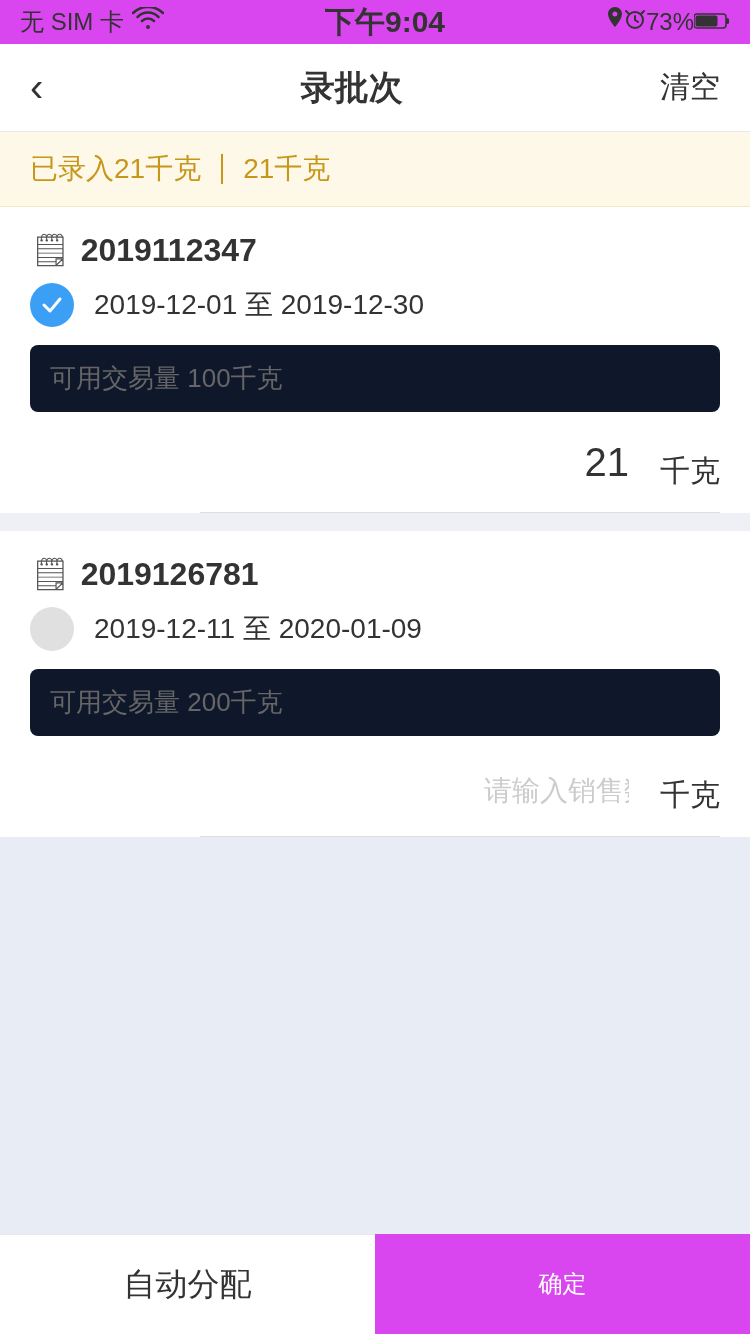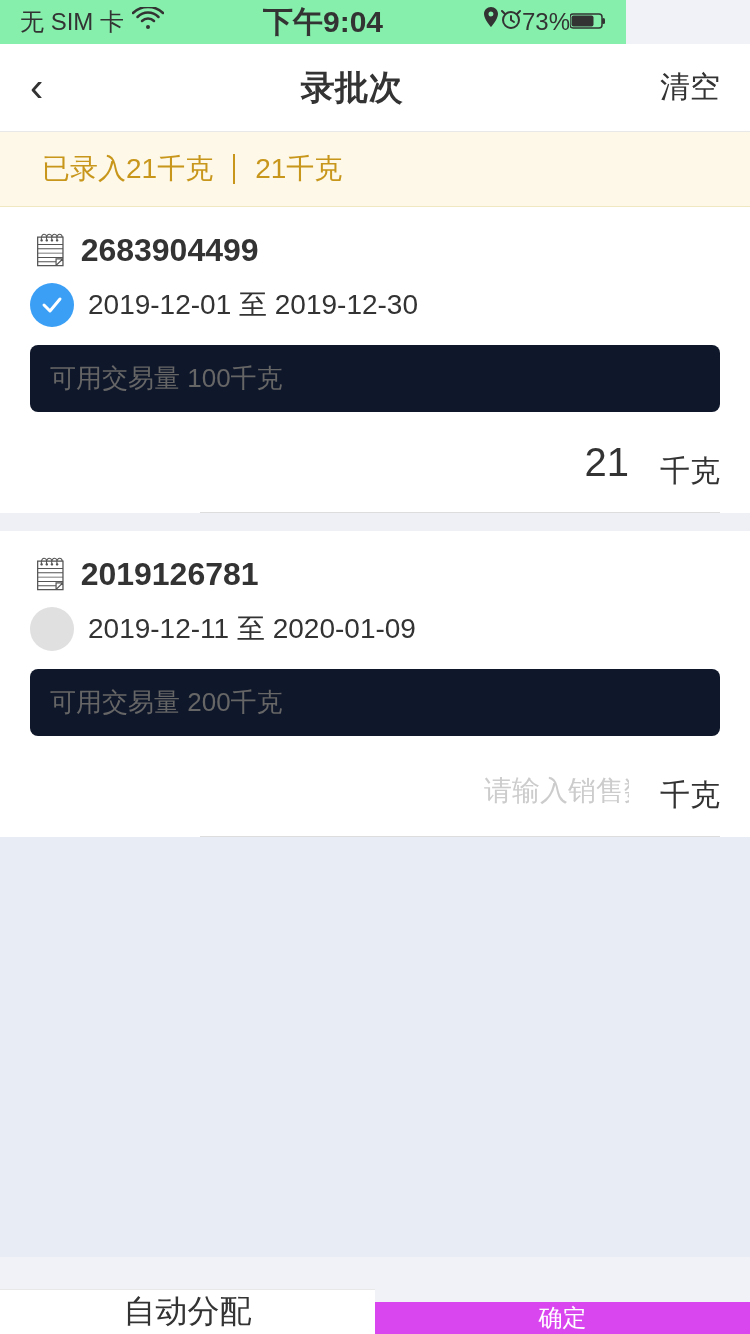--- a/index.html
+++ b/index.html
@@ -8,23 +8,23 @@
       width: 750px;
       min-height: 1334px;
       font-family: -apple-system, 'PingFang SC', 'Helvetica Neue', sans-serif;
       background: #f0f2f7;
       font-size: 28px;
       color: #333;
     }
 
     
     .status-bar {
-      width: 626px;
+      width: 750px;
       height: 44px;
-      background: #86efac;
+      background: #d946ef;
       display: flex;
       align-items: center;
       justify-content: space-between;
       padding: 0 20px;
       font-size: 26px;
       font-weight: 500;
     }
     .status-bar-left {
       display: flex;
       align-items: center;
@@ -64,21 +64,21 @@
     }
     .nav-clear {
       font-size: 30px;
       color: #333;
     }
 
     
     .info-banner {
       width: 750px;
       background: #fdf8e8;
-      padding: 18px 42px;
+      padding: 18px 30px;
       display: flex;
       align-items: center;
       gap: 20px;
       border-bottom: 1px solid #f0e8c0;
     }
     .info-banner-item {
       font-size: 28px;
       color: #c8961a;
     }
     .info-banner-divider {
@@ -106,21 +106,21 @@
       color: #555;
     }
     .batch-number {
       font-size: 32px;
       font-weight: 600;
       color: #333;
     }
     .batch-date-row {
       display: flex;
       align-items: center;
-      gap: 14px;
+      gap: 20px;
       margin-bottom: 18px;
     }
     .batch-checkbox {
       width: 44px;
       height: 44px;
       border-radius: 50%;
       display: flex;
       align-items: center;
       justify-content: center;
       flex-shrink: 0;
@@ -197,21 +197,20 @@
     }
 
     
     .bottom-buttons {
       position: fixed;
       bottom: 0;
       left: 0;
       width: 750px;
       height: 100px;
       display: flex;
-      align-items: flex-end;
     }
     .btn-auto {
       flex: 1;
       background: #fff;
       border: none;
       font-size: 32px;
       color: #333;
       display: flex;
       align-items: center;
       justify-content: center;
@@ -280,21 +279,21 @@
 <div class="info-banner">
   <span class="info-banner-item">已录入21千克</span>
   <div class="info-banner-divider"></div>
   <span class="info-banner-item">21千克</span>
 </div>
 
 <div class="batch-card">
   <div class="batch-card-inner">
     <div class="batch-number-row">
       <span class="batch-icon">🗒</span>
-      <span class="batch-number">2683904499</span>
+      <span class="batch-number">2019112347</span>
     </div>
     <div class="batch-date-row">
       <div class="batch-checkbox checked">
         <svg viewBox="0 0 26 26" fill="none">
           <path d="M5 13l6 6L21 7" stroke="white" stroke-width="3" stroke-linecap="round" stroke-linejoin="round"></path>
         </svg>
       </div>
       <span class="batch-date-text">2019-12-01 至 2019-12-30</span>
     </div>
   </div>

